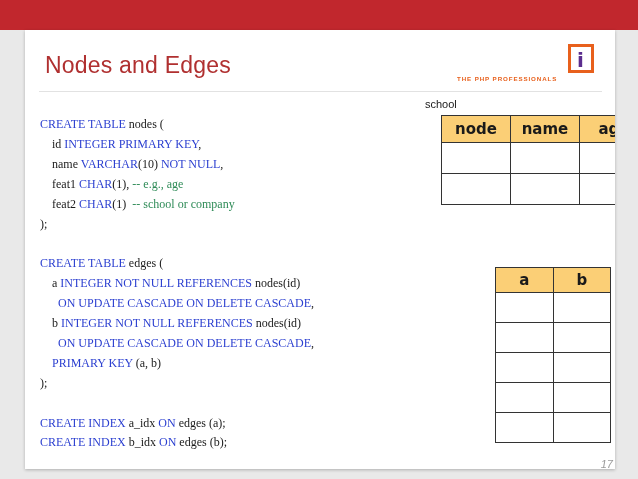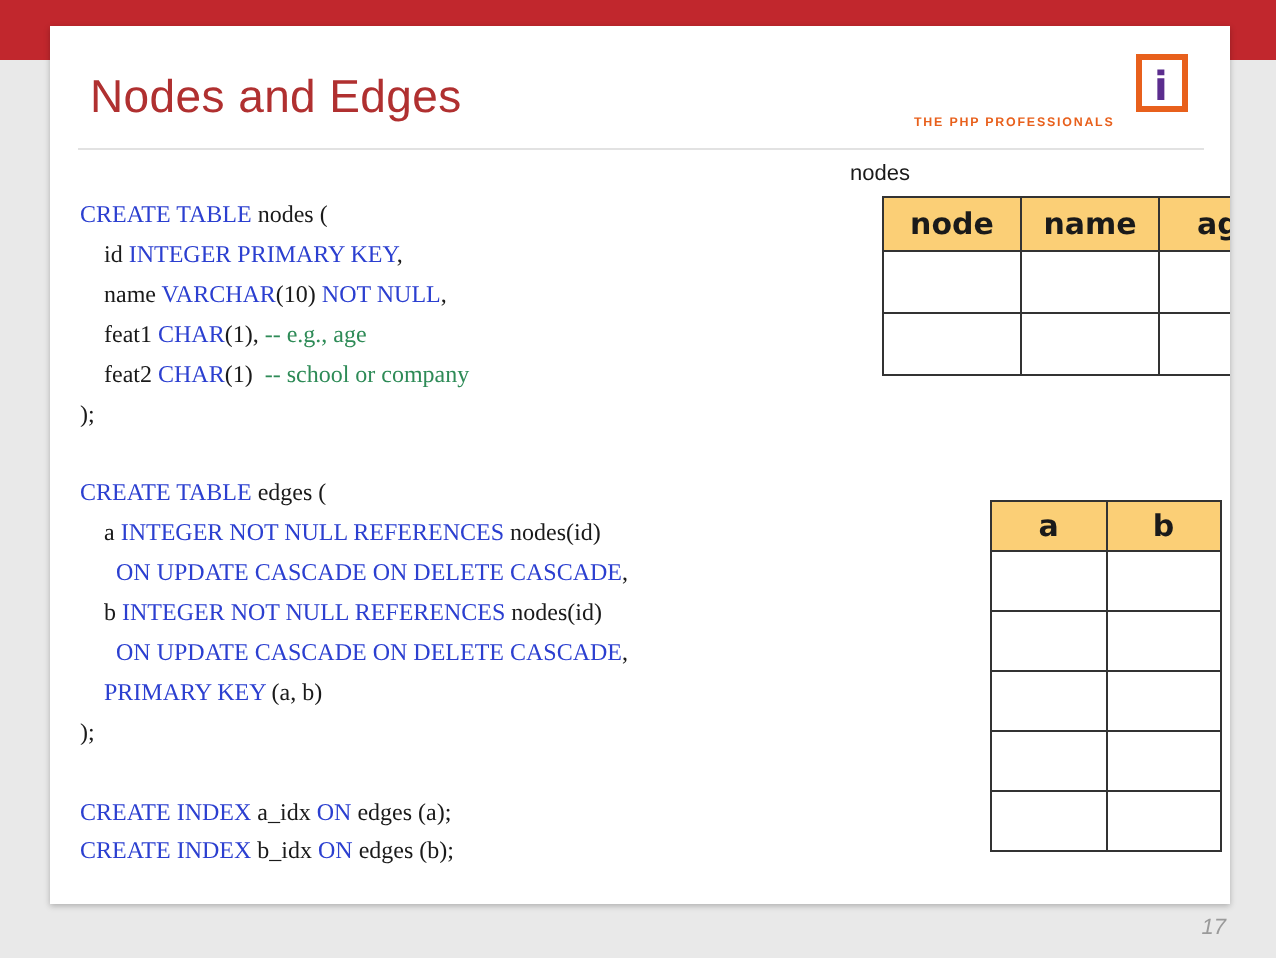--- a/index.html
+++ b/index.html
@@ -21,21 +21,21 @@
     left: 0; top: 0;
     width: 638px;
     height: 30px;
     background: #c1272d;
   }
 
   
   #slide {
     position: absolute;
     left: 25px;
-    top: 13px;
+    top: 30px;
     width: 590px;
     height: 439px;
     background: #ffffff;
     box-shadow: 0 1px 3px rgba(0,0,0,0.25);
     overflow: hidden;
   }
 
   
   #slide-title {
     position: absolute;
@@ -196,21 +196,21 @@
 <span class="blank"></span><span><span class="kw">CREATE TABLE </span><span class="id">edges (</span></span>
 <span><span class="id">    a </span><span class="kw">INTEGER NOT NULL REFERENCES </span><span class="id">nodes(id)</span></span>
 <span><span class="id">      </span><span class="kw">ON UPDATE CASCADE ON DELETE CASCADE</span><span class="id">,</span></span>
 <span><span class="id">    b </span><span class="kw">INTEGER NOT NULL REFERENCES </span><span class="id">nodes(id)</span></span>
 <span><span class="id">      </span><span class="kw">ON UPDATE CASCADE ON DELETE CASCADE</span><span class="id">,</span></span>
 <span><span class="id">    </span><span class="kw">PRIMARY KEY </span><span class="id">(a, b)</span></span>
 <span><span class="id">);</span></span>
 <span class="blank"></span><span><span class="kw">CREATE INDEX </span><span class="id">a_idx </span><span class="kw">ON </span><span class="id">edges (a);</span></span>
 <span><span class="kw">CREATE INDEX </span><span class="id">b_idx </span><span class="kw">ON </span><span class="id">edges (b);</span></span></pre>
 
-  <div class="tbl-label" id="nodes-label">nodes</div>
+  <div class="tbl-label" id="nodes-label">school</div>
   <table class="db-table" id="nodes-table">
     <thead>
         <tr>
           <th>node</th>
           <th>name</th>
           <th>age</th>
         </tr>
       </thead>
     <tbody>
         <tr>

